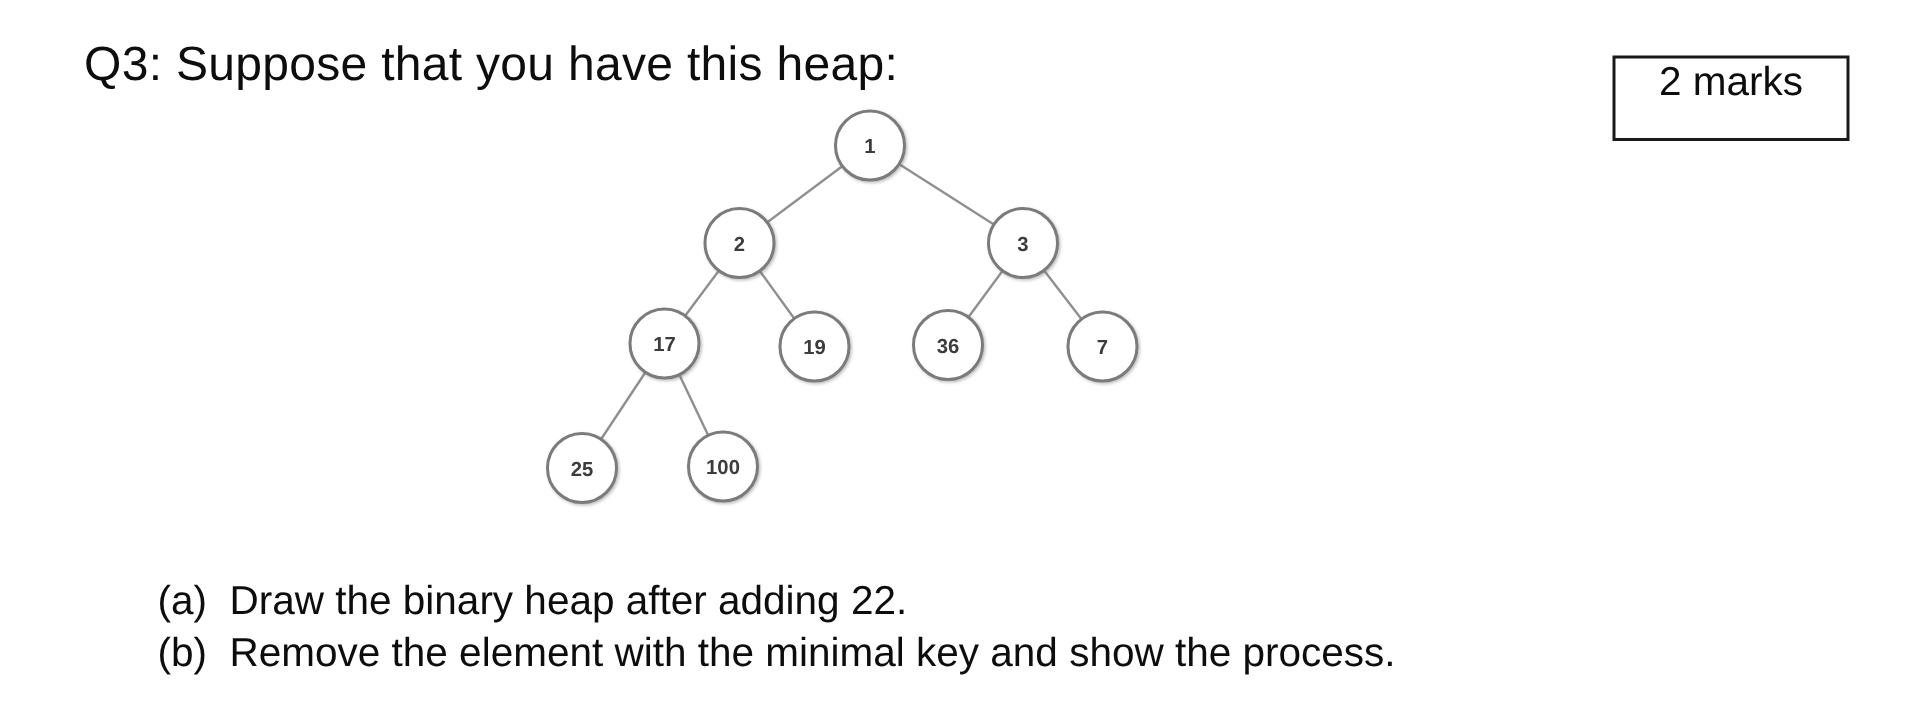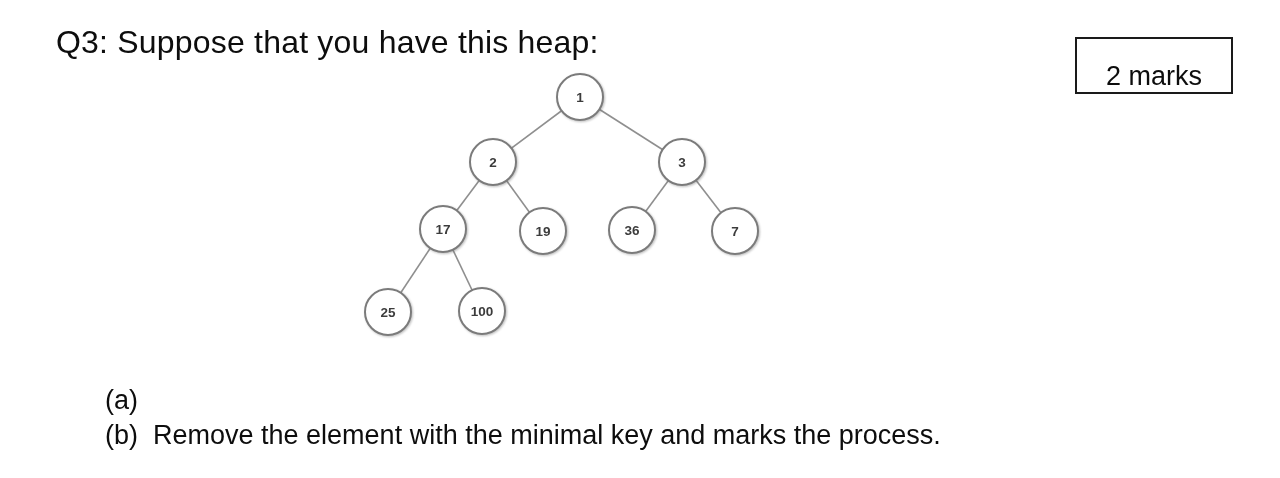--- a/index.html
+++ b/index.html
@@ -22,21 +22,21 @@
     white-space: nowrap;
   }
   .marks-box {
     position: absolute;
     left: 1075px;
     top: 37px;
     width: 158px;
     height: 57px;
     border: 2px solid #1a1a1a;
     display: flex;
-    align-items: flex-end;
+    align-items: flex-start;
     justify-content: center;
     font-size: 27px;
     color: #0d0d0d;
     background: #ffffff;
   }
   .heap-svg {
     position: absolute;
     left: 0;
     top: 0;
     width: 1280px;
@@ -127,18 +127,19 @@
   </g>
   <g>
     <circle class="node-circle" cx="482" cy="311" r="23"></circle>
     <text class="node-label" x="482" y="316">100</text>
   </g>
 </svg>
 
 <div class="questions">
   <div class="q-row">
     <span class="q-label">(a)</span>
+    <span class="q-text">Draw the binary heap after adding 22.</span>
   </div>
   <div class="q-row">
     <span class="q-label">(b)</span>
-    <span class="q-text">Remove the element with the minimal key and marks the process.</span>
+    <span class="q-text">Remove the element with the minimal key and show the process.</span>
   </div>
 </div>
 
 </body></html>

